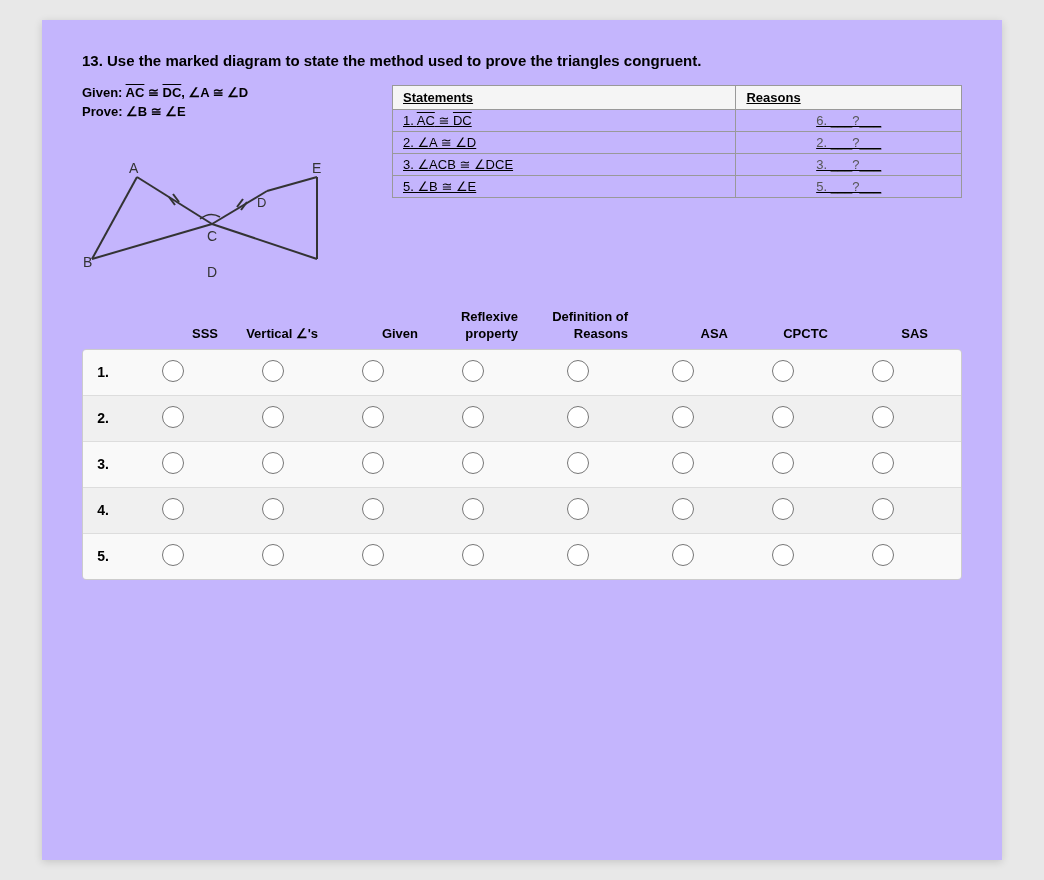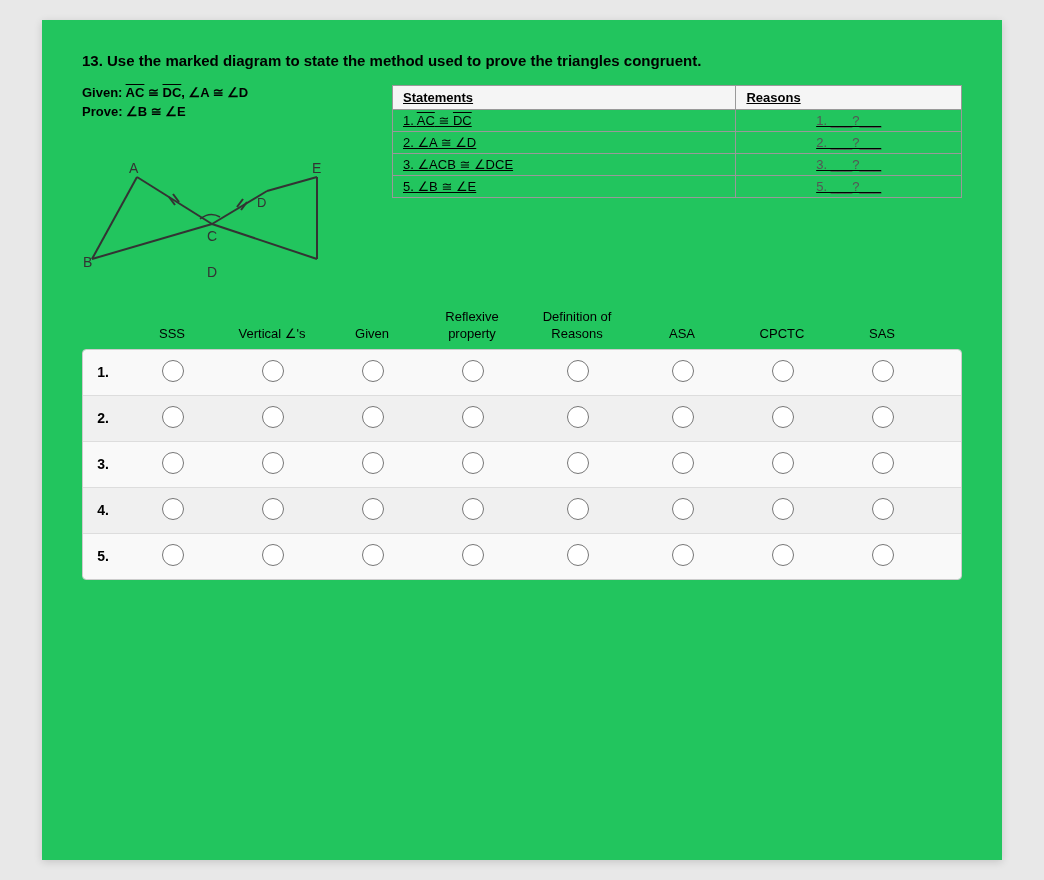--- a/index.html
+++ b/index.html
@@ -7,21 +7,21 @@
       background: #e8e8e8;
       font-family: Arial, sans-serif;
       font-size: 14px;
       display: flex;
       justify-content: center;
       align-items: flex-start;
       min-height: 880px;
       padding: 20px;
     }
     .page {
-      background: #22c55e;
+      background: #c4b5fd;
       width: 960px;
       min-height: 840px;
       padding: 30px 40px;
       box-shadow: 0 2px 8px rgba(0,0,0,0.15);
     }
     .question-header {
       font-size: 15px;
       font-weight: bold;
       margin-bottom: 14px;
       line-height: 1.4;
@@ -71,23 +71,23 @@
       color: #555;
     }
     .options-header {
       display: flex;
       align-items: flex-end;
       margin-bottom: 6px;
       padding-left: 40px;
     }
     .option-col {
       width: 100px;
-      text-align: center;
+      text-align: right;
       font-size: 13px;
-      font-weight: normal;
+      font-weight: bold;
       line-height: 1.3;
       padding: 0 4px;
     }
     .option-col.wide {
       width: 110px;
     }
     .radio-grid {
       border: 1px solid #ccc;
       border-radius: 4px;
       overflow: hidden;
@@ -193,21 +193,21 @@
       <table>
         <thead>
           <tr>
             <th>Statements</th>
             <th>Reasons</th>
           </tr>
         </thead>
         <tbody>
           <tr>
             <td>1. <span class="math-overline">AC</span> ≅ <span class="math-overline">DC</span></td>
-            <td class="reason-cell">1. ___?___</td>
+            <td class="reason-cell">6. ___?___</td>
           </tr>
           <tr>
             <td>2. ∠A ≅ ∠D</td>
             <td class="reason-cell">2. ___?___</td>
           </tr>
           <tr>
             <td>3. ∠ACB ≅ ∠DCE</td>
             <td class="reason-cell">3. ___?___</td>
           </tr>
           <tr>

